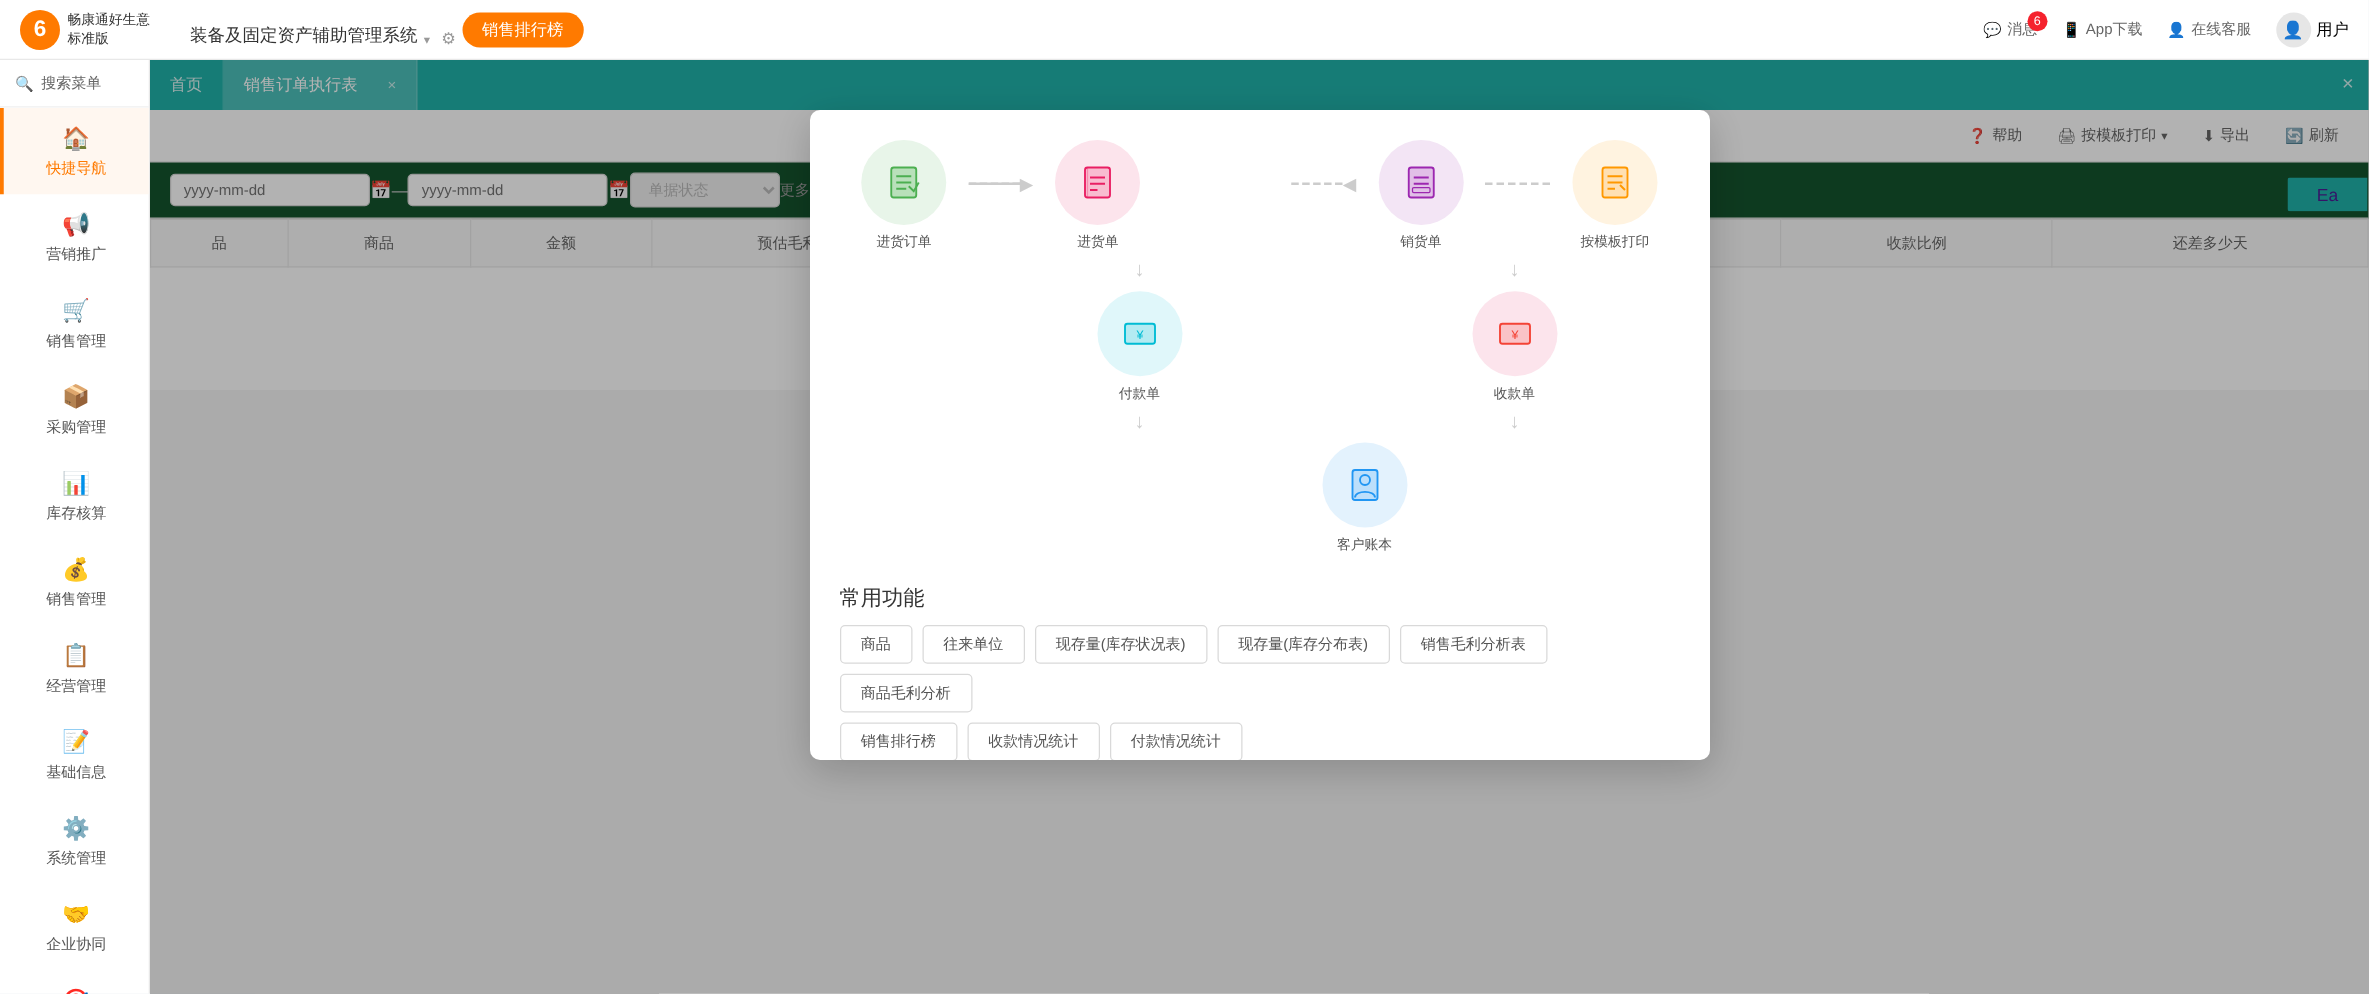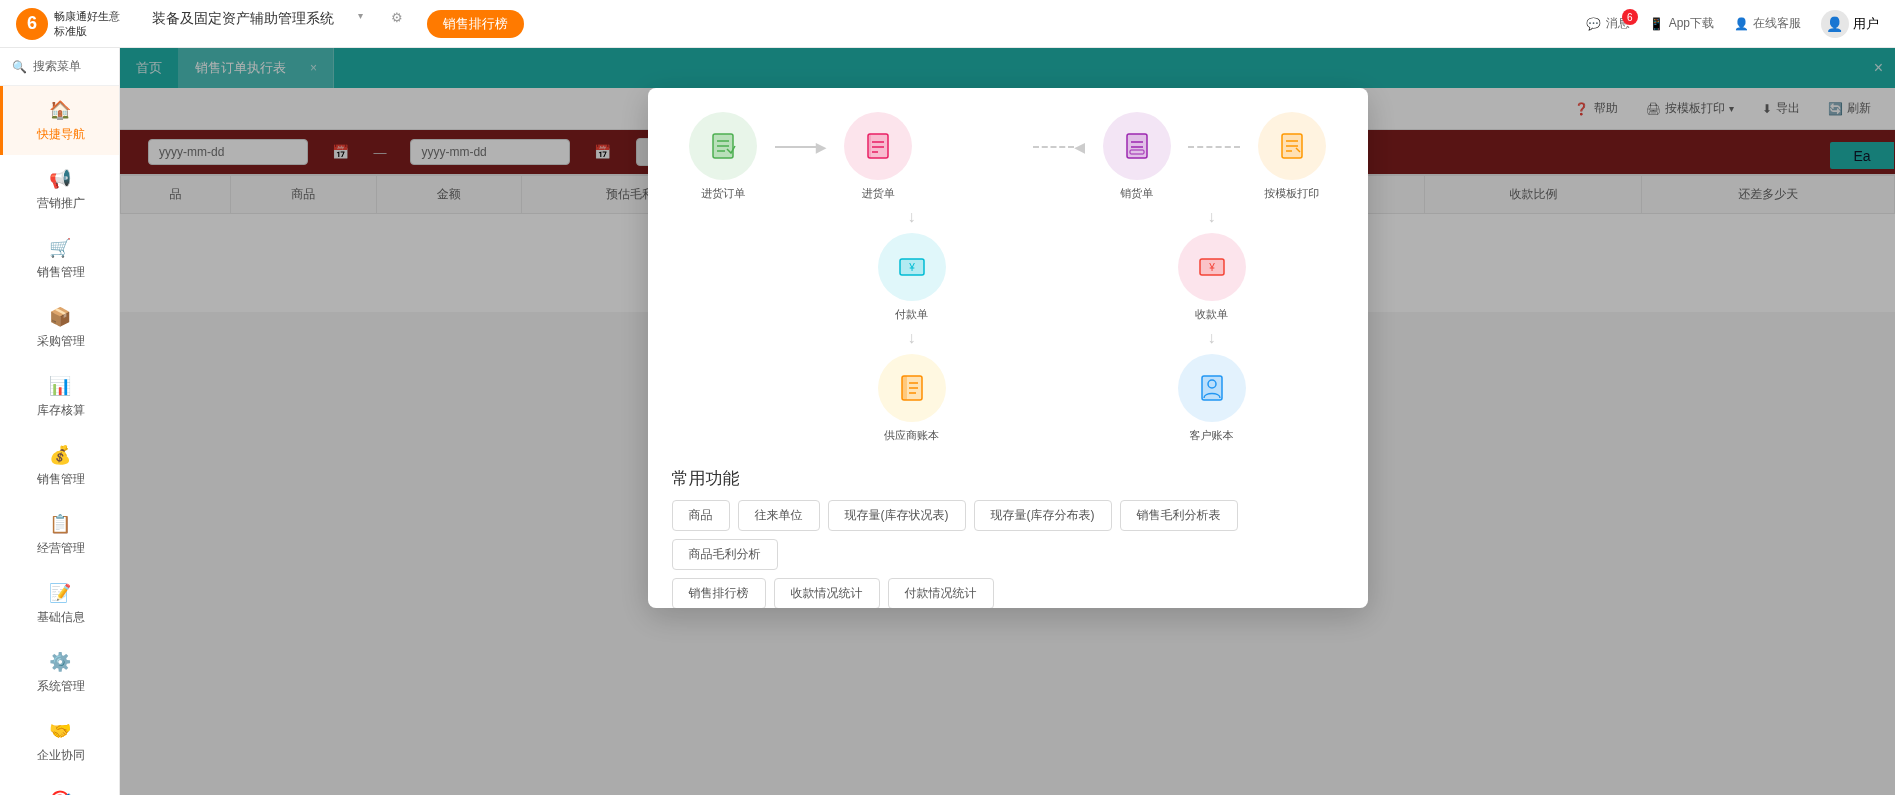--- a/index.html
+++ b/index.html
@@ -34,22 +34,22 @@
       font-size: 18px;
       font-weight: bold;
     }
     .logo-text {
       font-size: 11px;
       color: #333;
       line-height: 1.3;
     }
     .system-title-area {
       display: flex;
-      align-items: flex-start;
-      gap: 24px;
+      align-items: flex-end;
+      gap: 5px;
       flex: 1;
       padding-left: 16px;
     }
     .system-title {
       font-size: 14px;
       color: #333;
       font-weight: 500;
     }
     .header-right {
       display: flex;
@@ -246,25 +246,25 @@
       color: #666;
       border: 1px solid #d9d9d9;
       border-radius: 4px;
       padding: 4px 12px;
       cursor: pointer;
       font-size: 12px;
     }
 
     
     .filter-bar {
-      background: #7f1d1d;
-      padding: 8px 28px;
-      display: flex;
-      align-items: center;
-      gap: 24px;
+      background: #14532d;
+      padding: 8px 16px;
+      display: flex;
+      align-items: center;
+      gap: 0;
       border-bottom: 1px solid #e8e8e8;
     }
     .filter-input {
       border: 1px solid #d9d9d9;
       border-radius: 4px;
       padding: 5px 10px;
       font-size: 12px;
       color: #bbb;
       width: 160px;
     }
@@ -424,21 +424,21 @@
       font-size: 14px;
       cursor: pointer;
     }
 
     
     .ea-text {
       position: fixed;
       top: 142px;
       right: 1px;
       background: #20b2aa;
-      color: #0f172a;
+      color: #4c1d95;
       width: 64px;
       height: 27px;
       display: flex;
       align-items: center;
       justify-content: center;
       font-size: 14px;
       border-radius: 2px 0 0 2px;
     }
   </style>
 </head>
@@ -725,33 +725,20 @@
             <div style="width:60px;"></div>
             <div class="flow-arrow-v">↓</div>
             <div style="width:120px;"></div>
             <div style="width:60px;"></div>
             <div class="flow-arrow-v">↓</div>
           </div>
 
           <div class="flow-row" style="margin-top:-4px;">
             <div class="flow-spacer"></div>
             <div style="width:60px;"></div>
-            <div class="flow-node">
-              <div class="flow-circle circle-brown">
-                <svg width="32" height="32" viewBox="0 0 32 32" fill="none">
-                  <rect x="6" y="4" width="20" height="24" rx="2" fill="#ff8f00" opacity="0.2"></rect>
-                  <rect x="6" y="4" width="20" height="24" rx="2" stroke="#ff8f00" stroke-width="1.5"></rect>
-                  <rect x="6" y="4" width="5" height="24" rx="1" fill="#ff8f00" opacity="0.3"></rect>
-                  <line x1="13" y1="11" x2="22" y2="11" stroke="#ff8f00" stroke-width="1.5"></line>
-                  <line x1="13" y1="16" x2="22" y2="16" stroke="#ff8f00" stroke-width="1.5"></line>
-                  <line x1="13" y1="21" x2="20" y2="21" stroke="#ff8f00" stroke-width="1.5"></line>
-                </svg>
-              </div>
-              <span class="flow-label">供应商账本</span>
-            </div>
             <div style="width:120px;"></div>
             <div style="width:60px;"></div>
             <div class="flow-node">
               <div class="flow-circle circle-blue">
                 <svg width="32" height="32" viewBox="0 0 32 32" fill="none">
                   <rect x="6" y="4" width="20" height="24" rx="2" fill="#2196f3" opacity="0.2"></rect>
                   <rect x="6" y="4" width="20" height="24" rx="2" stroke="#2196f3" stroke-width="1.5"></rect>
                   <circle cx="16" cy="12" r="4" stroke="#2196f3" stroke-width="1.5" fill="none"></circle>
                   <path d="M8 26 C8 20 24 20 24 26" stroke="#2196f3" stroke-width="1.5" fill="none"></path>
                 </svg>

